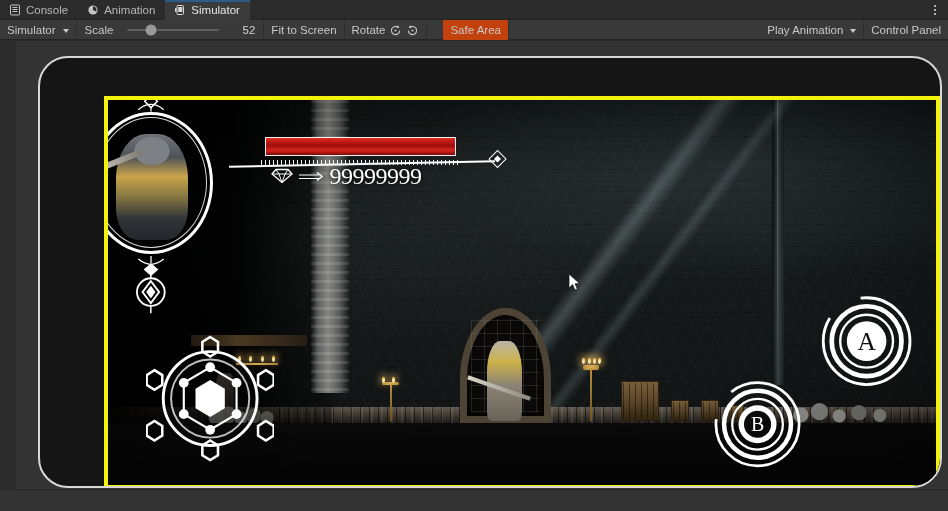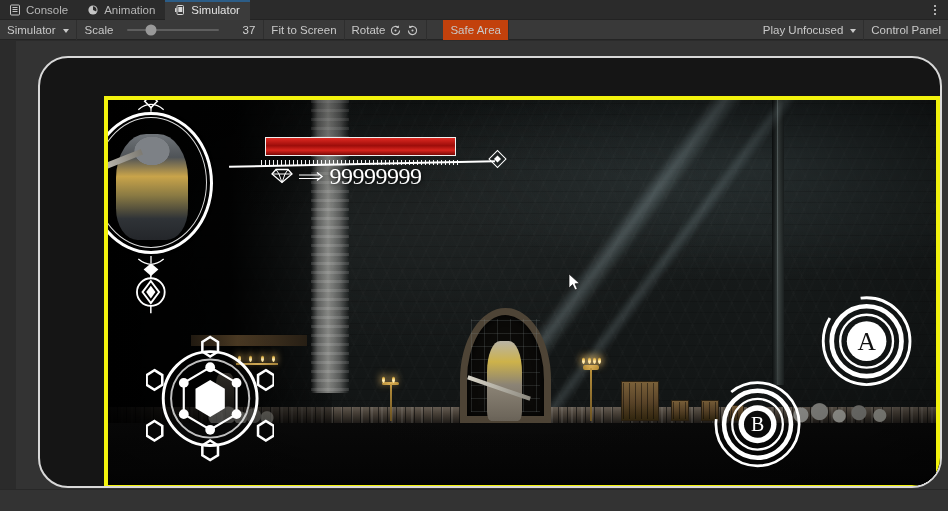--- a/index.html
+++ b/index.html
@@ -409,21 +409,21 @@
       <span class="caret"></span>
     </div>
 
 
     <div class="scale-wrap">
       <span>Scale</span>
       <span class="slider">
         <span class="track"></span>
         <span class="knob"></span>
       </span>
-      <span class="scale-val">37</span>
+      <span class="scale-val">52</span>
     </div>
 
     <div class="tb-sep"></div>
 
     <div class="tb-btn">
       <span class="tb-label">Fit to Screen</span>
     </div>
 
     <div class="tb-btn">
       <span class="tb-label">Rotate</span>
@@ -443,21 +443,21 @@
       </span>
     </div>
 
     <div class="tb-btn tb-pressed">
       <span class="tb-label">Safe Area</span>
     </div>
 
     <div class="tb-flex"></div>
 
     <div class="tb-btn">
-      <span class="tb-label">Play Unfocused</span>
+      <span class="tb-label">Play Animation</span>
       <span class="caret"></span>
     </div>
 
     <div class="tb-btn plain">
       <span class="tb-label">Control Panel</span>
     </div>
   </div>
 
   <div class="stage">
     <div class="device">

